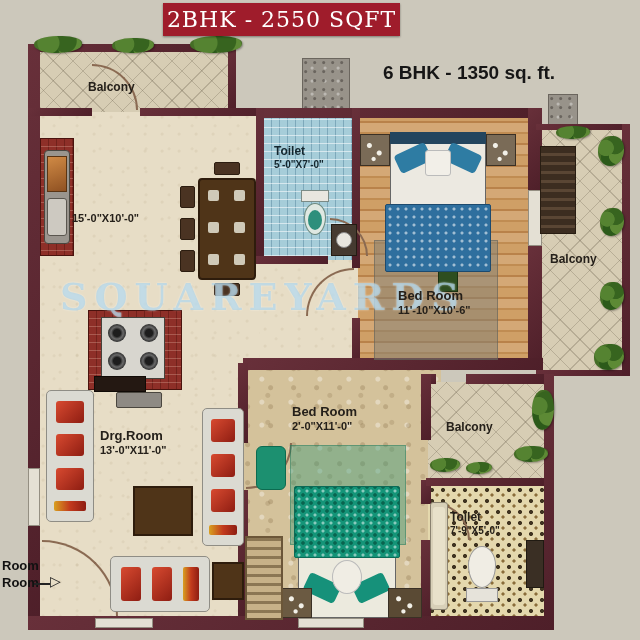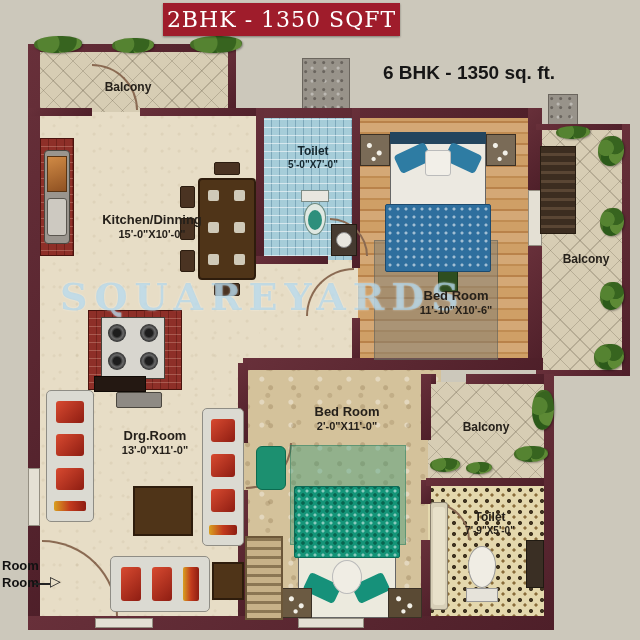--- a/index.html
+++ b/index.html
@@ -71,36 +71,36 @@
                       radial-gradient(circle,rgba(0,60,45,.55) 1.4px,transparent 2.2px);
      background-size:8px 8px,8px 8px;background-position:0 0,4px 4px;
      border:1px solid #0c6b57;border-radius:2px;}
   .nightstand{border:1px solid #3a3025;
      background-image:radial-gradient(circle at 30% 35%,#f2f0e8 2px,transparent 3px),
                       radial-gradient(circle at 65% 60%,#f2f0e8 2px,transparent 3px),
                       radial-gradient(circle at 45% 80%,#f2f0e8 1.6px,transparent 2.6px);}
   .duct{background:repeating-linear-gradient(to bottom,#3c2d20 0 6px,#5a4634 6px 9px);
         border:1px solid #281d12;z-index:20;}
   
-  .lbl{z-index:35;color:#25201a;text-align:center;line-height:1.25;}
+  .lbl{z-index:35;color:#25201a;line-height:1.25;}
   .lbl .name{font-weight:bold;font-size:13px;}
   .lbl .size{font-weight:bold;font-size:11px;}
   .lbl.small .name{font-size:12px;}
   .lbl.small .size{font-size:10px;}
   .watermark{left:60px;top:274px;width:420px;z-index:30;
      font-family:"DejaVu Serif",serif;font-weight:bold;font-size:38px;letter-spacing:7px;
      color:rgba(160,205,230,.60);text-shadow:0 0 2px rgba(255,255,255,.55);z-index:30;}
   .entry{left:2px;top:558px;width:42px;z-index:40;color:#111;font-weight:bold;font-size:13px;line-height:1.3;}
   .entry-line{left:34px;top:583px;width:16px;height:2px;background:#222;z-index:40;}
   .entry-glyph{left:50px;top:573px;font-size:14px;color:#222;z-index:40;}
 </style>
 </head>
 <body>
 
-<div class="abs banner">2BHK - 1350 SQFT</div>
+<div class="abs banner">2BHK - 2550 SQFT</div>
 <div class="abs plan-heading">6 BHK - 1350 sq. ft.</div>
 
 <div class="abs floor tile" style="left:30px;top:46px;width:205px;height:70px;"></div>
 <div class="abs floor beige" style="left:38px;top:112px;width:230px;height:280px;"></div>
 <div class="abs floor beige" style="left:260px;top:256px;width:100px;height:112px;"></div>
 <div class="abs floor bluetile" style="left:264px;top:112px;width:96px;height:148px;"></div>
 <div class="abs floor wood" style="left:358px;top:112px;width:172px;height:252px;"></div>
 <div class="abs floor tile" style="left:536px;top:128px;width:88px;height:246px;"></div>
 <div class="abs floor beige" style="left:38px;top:390px;width:207px;height:228px;"></div>
 <div class="abs floor marble" style="left:243px;top:363px;width:198px;height:255px;"></div>
@@ -247,35 +247,34 @@
 <div class="abs shrub" style="left:514px;top:446px;width:34px;height:16px;"></div>
 <div class="abs shrub" style="left:430px;top:458px;width:30px;height:14px;"></div>
 <div class="abs shrub" style="left:466px;top:462px;width:26px;height:12px;"></div>
 
 <div class="abs watermark">SQUAREYARDS</div>
 
 <div class="abs lbl small" style="left:88px;top:80px;width:80px;">
   <div class="name">Balcony</div>
 </div>
 <div class="abs lbl" style="left:72px;top:212px;width:160px;">
-  <div class="name">Kitchen/Dinning</div>
   <div class="size">15'-0"X10'-0"</div>
 </div>
 <div class="abs lbl small" style="left:274px;top:144px;width:78px;color:#14262e;">
   <div class="name">Toilet</div>
   <div class="size">5'-0"X7'-0"</div>
 </div>
 <div class="abs lbl" style="left:398px;top:288px;width:116px;">
   <div class="name">Bed Room</div>
   <div class="size">11'-10"X10'-6"</div>
 </div>
 <div class="abs lbl small" style="left:550px;top:252px;width:72px;">
   <div class="name">Balcony</div>
 </div>
-<div class="abs lbl" style="left:88px;top:428px;width:134px;">
+<div class="abs lbl" style="left:100px;top:428px;width:134px;">
   <div class="name">Drg.Room</div>
   <div class="size">13'-0"X11'-0"</div>
 </div>
 <div class="abs lbl" style="left:292px;top:404px;width:110px;">
   <div class="name">Bed Room</div>
   <div class="size">2'-0"X11'-0"</div>
 </div>
 <div class="abs lbl small" style="left:446px;top:420px;width:80px;">
   <div class="name">Balcony</div>
 </div>

